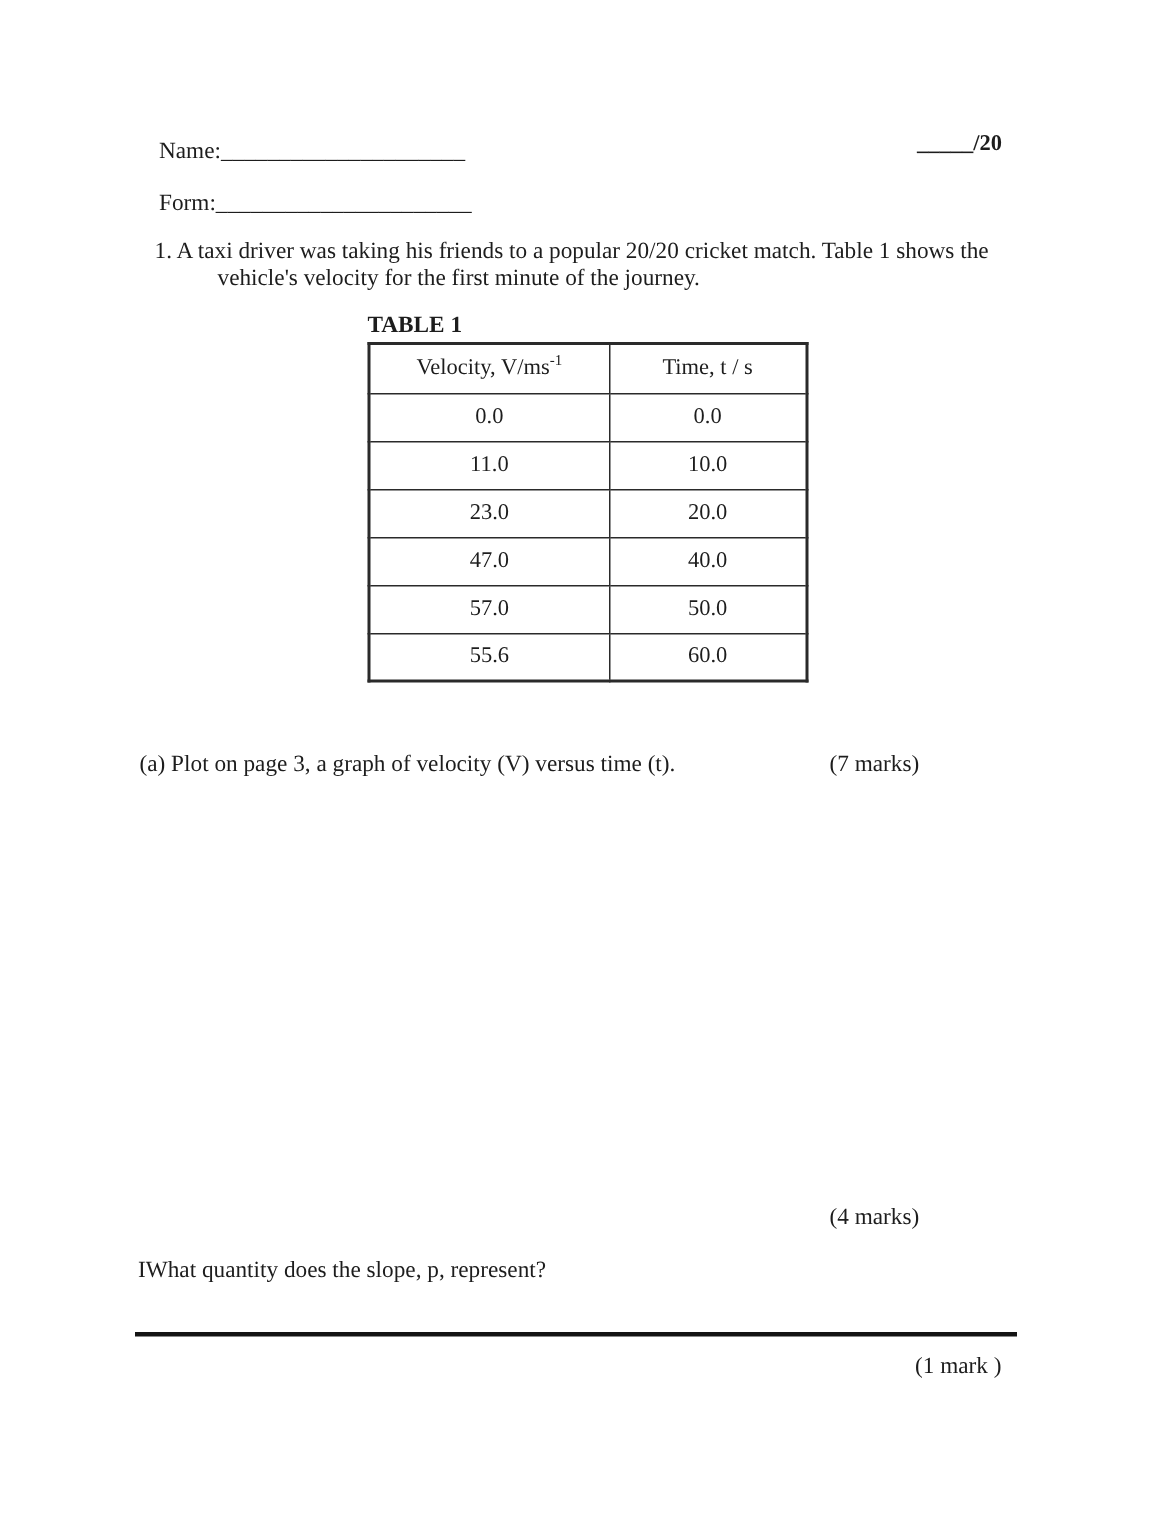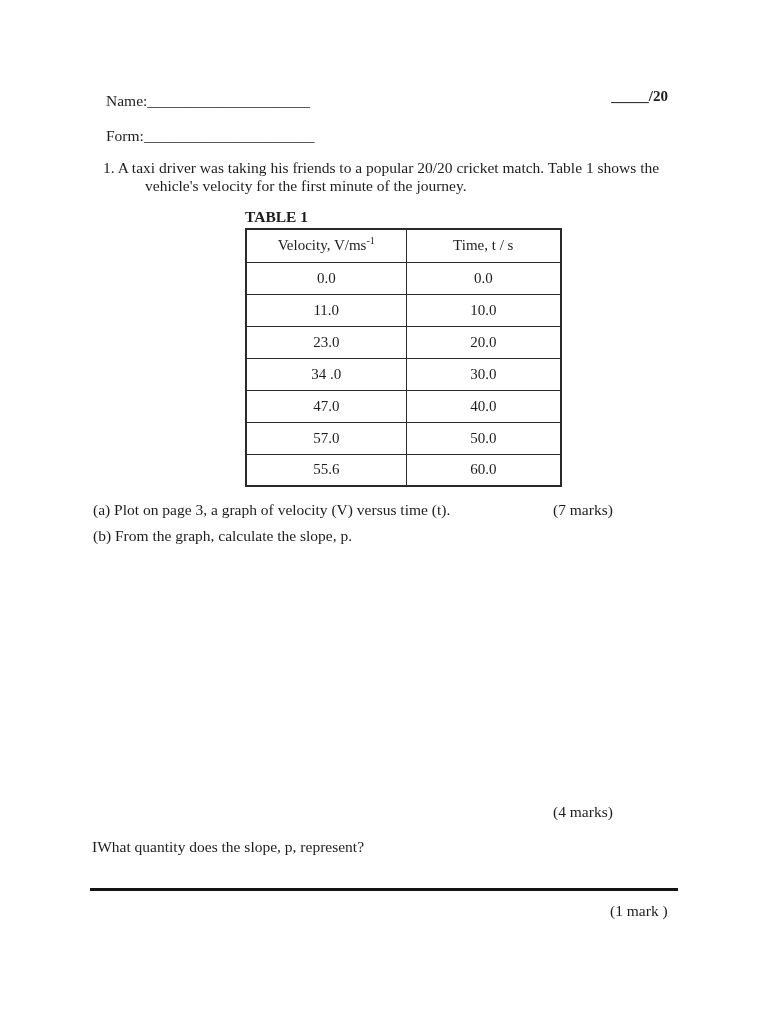--- a/index.html
+++ b/index.html
@@ -33,21 +33,21 @@
   table.data-table td, table.data-table th {
     border: 1.6px solid #2a2a2a;
     text-align: center;
     vertical-align: middle;
     font-weight: normal;
     font-size: 15px;
     padding: 0;
   }
   table.data-table { border: 2px solid #2a2a2a; }
   .col-velocity { width: 160px; }
-  .col-time { width: 155px; }
+  .col-time { width: 132px; }
   tr.hdr { height: 33px; }
   tr.datarow { height: 32px; }
   sup.unit-sup { font-size: 10px; vertical-align: super; line-height: 0; }
   .rule {
     position: absolute;
     background: #141414;
     height: 2.5px;
   }
 </style>
 </head>
@@ -84,42 +84,37 @@
       </tr>
       <tr class="datarow">
         <td>11.0</td>
         <td>10.0</td>
       </tr>
       <tr class="datarow">
         <td>23.0</td>
         <td>20.0</td>
       </tr>
       <tr class="datarow">
-        <td>34 .0</td>
-        <td>30.0</td>
-      </tr>
-      <tr class="datarow">
         <td>47.0</td>
         <td>40.0</td>
       </tr>
       <tr class="datarow">
         <td>57.0</td>
         <td>50.0</td>
       </tr>
       <tr class="datarow">
         <td>55.6</td>
         <td>60.0</td>
       </tr>
     </tbody>
   </table>
 
   <div class="abs body-text" style="left:93px; top:501px;">(a) Plot on page 3, a graph of velocity (V) versus time (t).</div>
   <div class="abs body-text" style="left:553px; top:501px;">(7 marks)</div>
 
-  <div class="abs body-text" style="left:93px; top:527px;">(b) From the graph, calculate the slope, p.</div>
 
   <div class="abs body-text" style="left:553px; top:803px;">(4 marks)</div>
 
   <div class="abs body-text" style="left:92px; top:838px;">IWhat quantity does the slope, p, represent?</div>
 
   <div class="rule" style="left:90px; top:888px; width:588px;"></div>
 
   <div class="abs body-text" style="left:610px; top:902px;">(1 mark )</div>
 
 </div>

